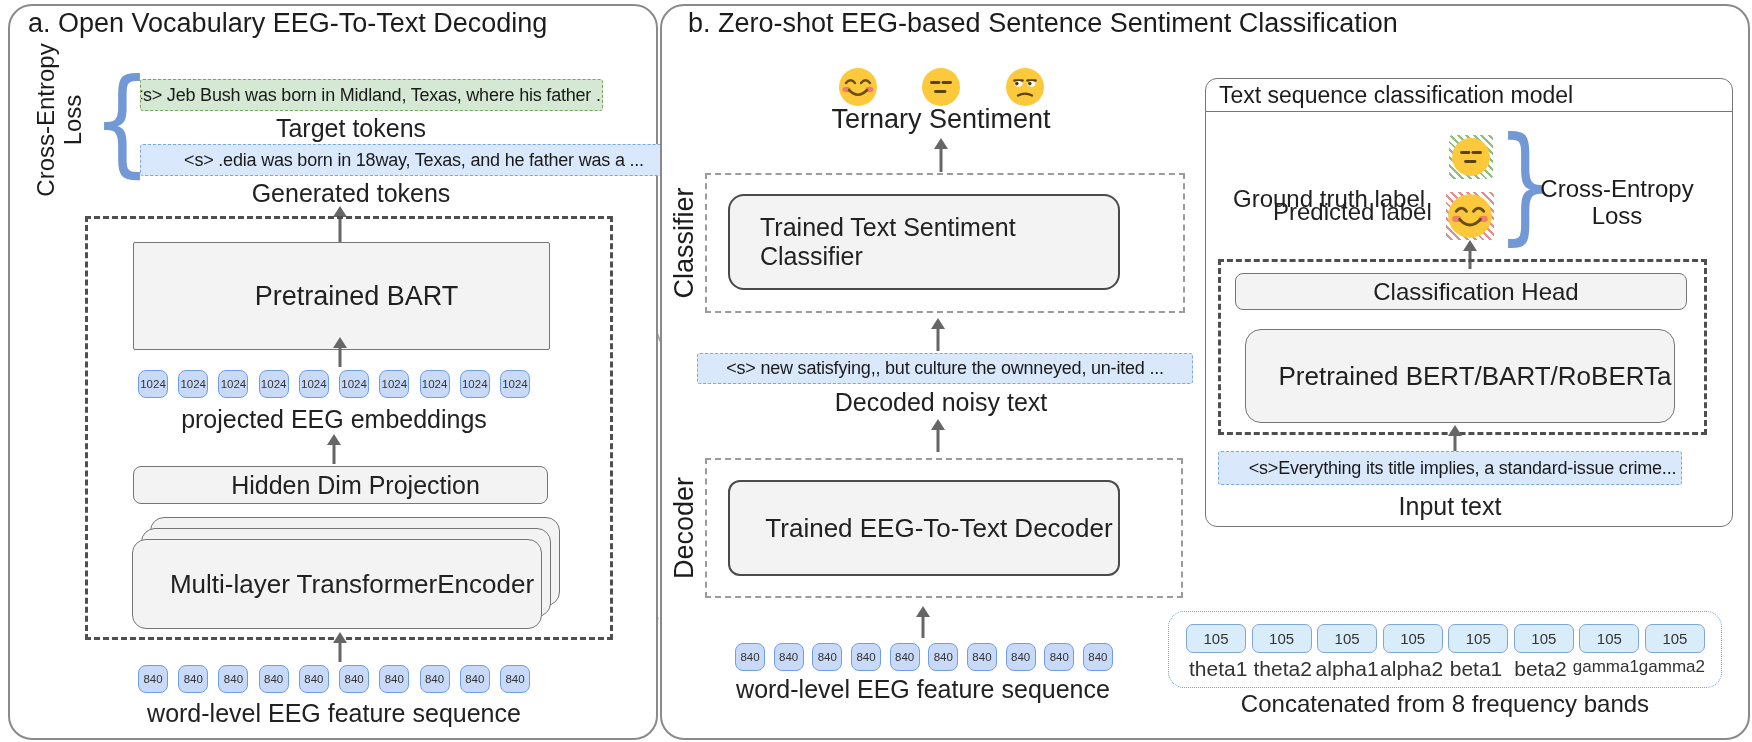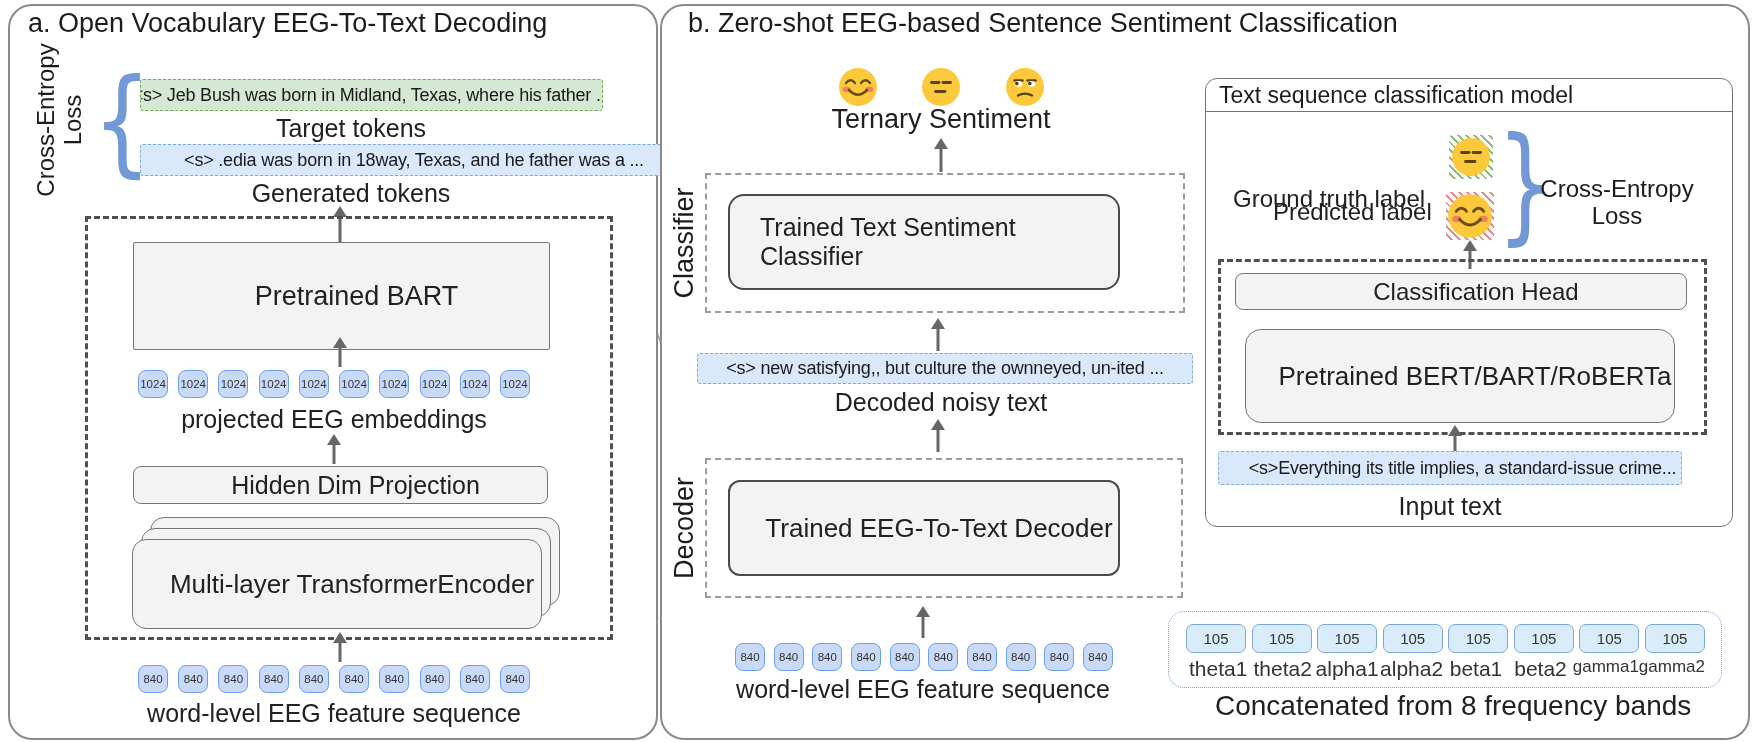--- a/index.html
+++ b/index.html
@@ -252,16 +252,16 @@
     <div class="trow band-row" style="left:1186px;top:657px;width:519px;height:22px;">
         <span class="band-lbl">theta1</span>
         <span class="band-lbl">theta2</span>
         <span class="band-lbl">alpha1</span>
         <span class="band-lbl">alpha2</span>
         <span class="band-lbl">beta1</span>
         <span class="band-lbl">beta2</span>
         <span class="band-lbl">gamma1</span>
         <span class="band-lbl">gamma2</span>
       </div>
-    <div class="lbl" style="left:1215px;top:690px;width:460px;font-size:28px;">Concatenated from 8 frequency bands</div>
+    <div class="lbl" style="left:1215px;top:690px;width:460px;font-size:24px;">Concatenated from 8 frequency bands</div>
   </div>
 
 </div>
 
 </body></html>

